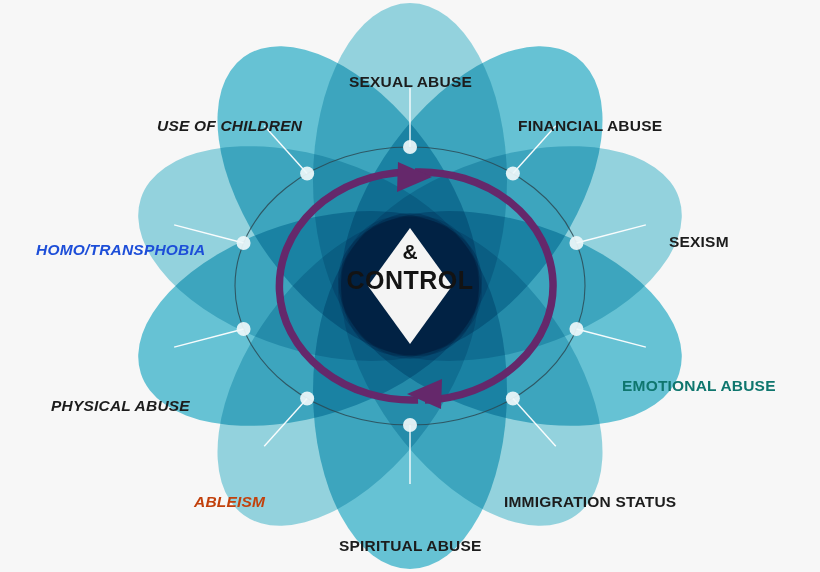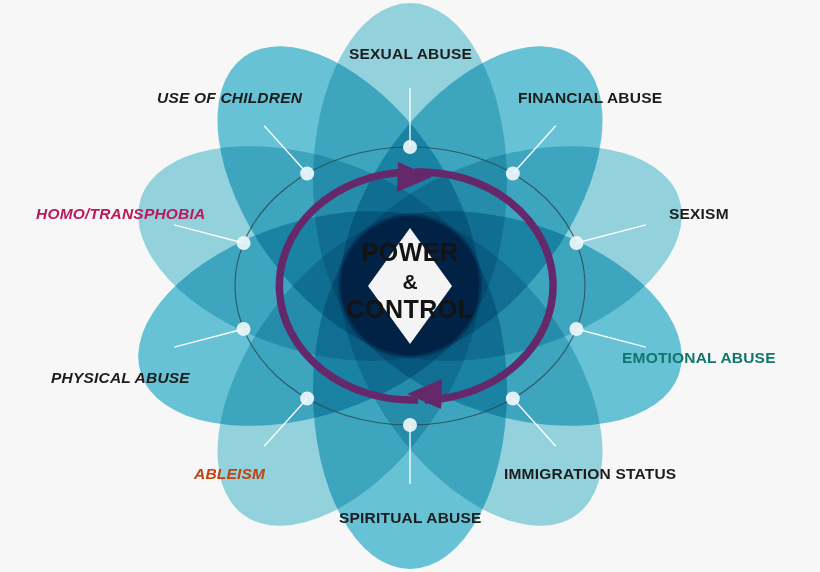--- a/index.html
+++ b/index.html
@@ -34,20 +34,21 @@
   }
   .label {
     position: absolute;
     font-family: "Liberation Sans", sans-serif;
     font-weight: bold;
     font-size: 15.5px;
     letter-spacing: 0.2px;
     color: #1c1c1c;
     white-space: nowrap;
     line-height: 1;
+    margin-top: 28px;
   }
   .label.l-right { text-align: left; font-style: italic; }
   .label.l-left  { text-align: right; }
   .label.l-center{ text-align: center; }
 
   .center-text {
     position: absolute;
     left: 310px;
     top: 238px;
     width: 200px;
@@ -131,31 +132,30 @@
           <circle cx="410.00" cy="425.00" r="7" fill="#eef7fa" fill-opacity="0.92"></circle>
           <circle cx="307.14" cy="398.45" r="7" fill="#eef7fa" fill-opacity="0.92"></circle>
           <circle cx="243.57" cy="328.95" r="7" fill="#eef7fa" fill-opacity="0.92"></circle>
           <circle cx="243.57" cy="243.05" r="7" fill="#eef7fa" fill-opacity="0.92"></circle>
           <circle cx="307.14" cy="173.55" r="7" fill="#eef7fa" fill-opacity="0.92"></circle>
         </g>
     </g>
   </svg>
 
   <div class="center-text">
-    <div class="ct-line1">POWER</div>
     <div class="ct-line2">&amp;</div>
     <div class="ct-line3">CONTROL</div>
   </div>
 
   <div id="labels-layer">
       <div class="label l-center" style="color: rgb(28, 28, 28); left: 349px; top: 46px;">SEXUAL ABUSE</div>
       <div class="label l-left" style="color: rgb(28, 28, 28); left: 518px; top: 90px;">FINANCIAL ABUSE</div>
       <div class="label l-left" style="color: rgb(28, 28, 28); left: 669px; top: 206px;">SEXISM</div>
       <div class="label l-left" style="color: #0f766e; left: 622px; top: 350px;">EMOTIONAL ABUSE</div>
       <div class="label l-left" style="color: rgb(28, 28, 28); left: 504px; top: 466px; text-align: center;">IMMIGRATION STATUS</div>
       <div class="label l-center" style="color: rgb(28, 28, 28); left: 339px; top: 510px;">SPIRITUAL ABUSE</div>
       <div class="label l-right" style="color: #c2410c; left: 194px; top: 466px;">ABLEISM</div>
       <div class="label l-right" style="color: rgb(28, 28, 28); left: 51px; top: 370px;">PHYSICAL ABUSE</div>
-      <div class="label l-right" style="color: #be185d; left: 36px; top: 206px;">HOMO/TRANSPHOBIA</div>
+      <div class="label l-right" style="color: #1d4ed8; left: 36px; top: 214px;">HOMO/TRANSPHOBIA</div>
       <div class="label l-right" style="color: rgb(28, 28, 28); left: 157px; top: 90px;">USE OF CHILDREN</div>
     </div>
 
 </div>
 
 </body></html>

